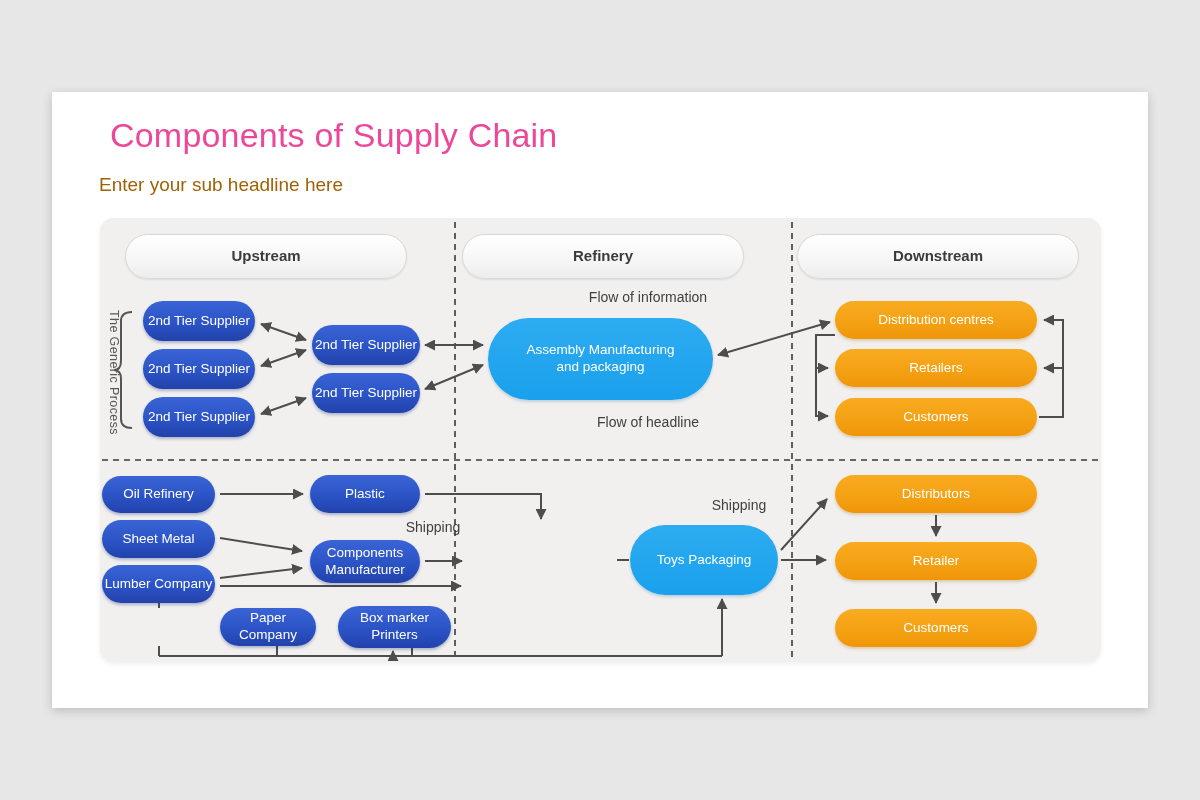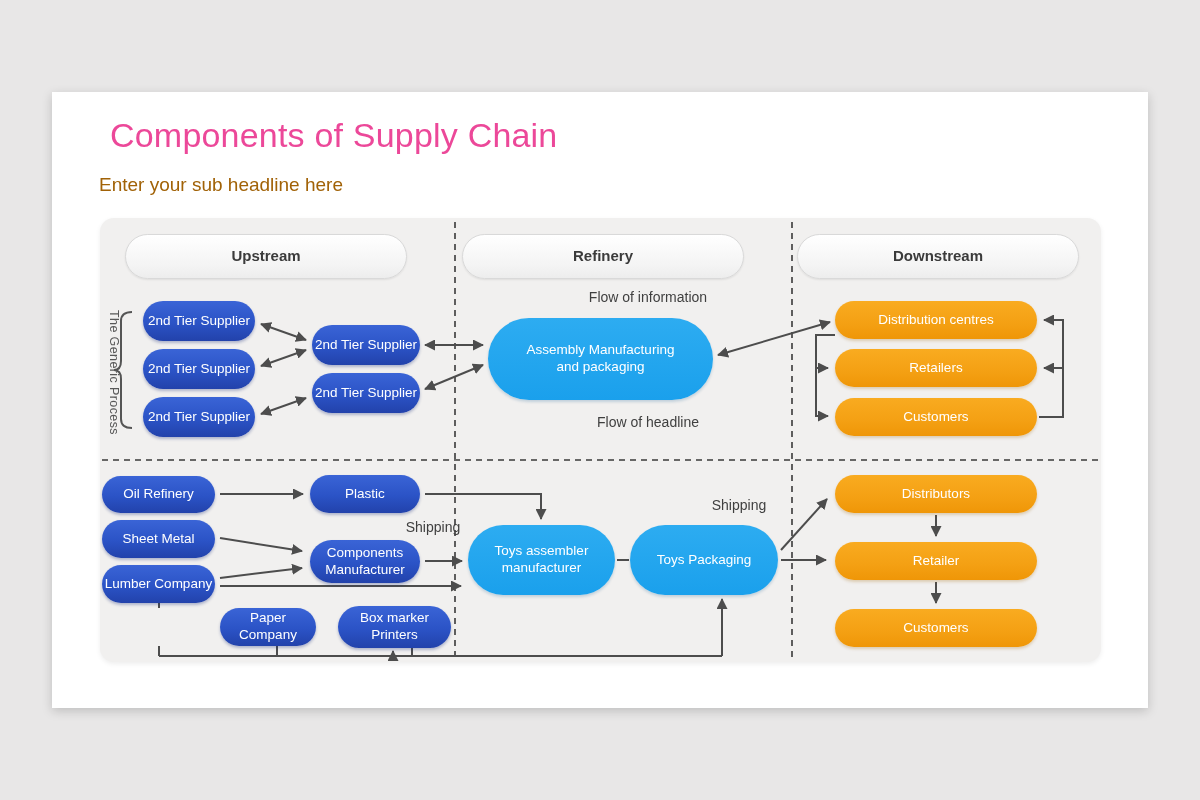--- a/index.html
+++ b/index.html
@@ -146,21 +146,20 @@
     <div class="node pill-orange" style="left:735px;top:180px;width:202px;height:38px;">Customers</div>
 
     <div class="node pill-blue" style="left:2px;top:302px;width:113px;height:38px;">Sheet Metal</div>
     <div class="node pill-blue" style="left:2px;top:258px;width:113px;height:37px;">Oil Refinery</div>
     <div class="node pill-blue" style="left:2px;top:347px;width:113px;height:38px;">Lumber Company</div>
     <div class="node pill-blue" style="left:120px;top:390px;width:96px;height:38px;">Paper Company</div>
     <div class="node pill-blue" style="left:238px;top:388px;width:113px;height:42px;">Box marker Printers</div>
     <div class="node pill-blue" style="left:210px;top:322px;width:110px;height:43px;">Components Manufacturer</div>
     <div class="node pill-blue" style="left:210px;top:257px;width:110px;height:38px;">Plastic</div>
 
-    <div class="node shape-cyan" style="left:368px;top:307px;width:147px;height:70px;border-radius:35px;padding:0 18px;">Toys assembler manufacturer</div>
     <div class="node pill-orange" style="left:735px;top:257px;width:202px;height:38px;">Distributors</div>
 
     <div class="node shape-cyan" style="left:530px;top:307px;width:148px;height:70px;border-radius:35px;padding:0 18px;">Toys Packaging</div>
     <div class="node pill-orange" style="left:735px;top:324px;width:202px;height:38px;">Retailer</div>
     <div class="node pill-orange" style="left:735px;top:391px;width:202px;height:38px;">Customers</div>
 
   </div>
 </div>
 
 </body></html>

